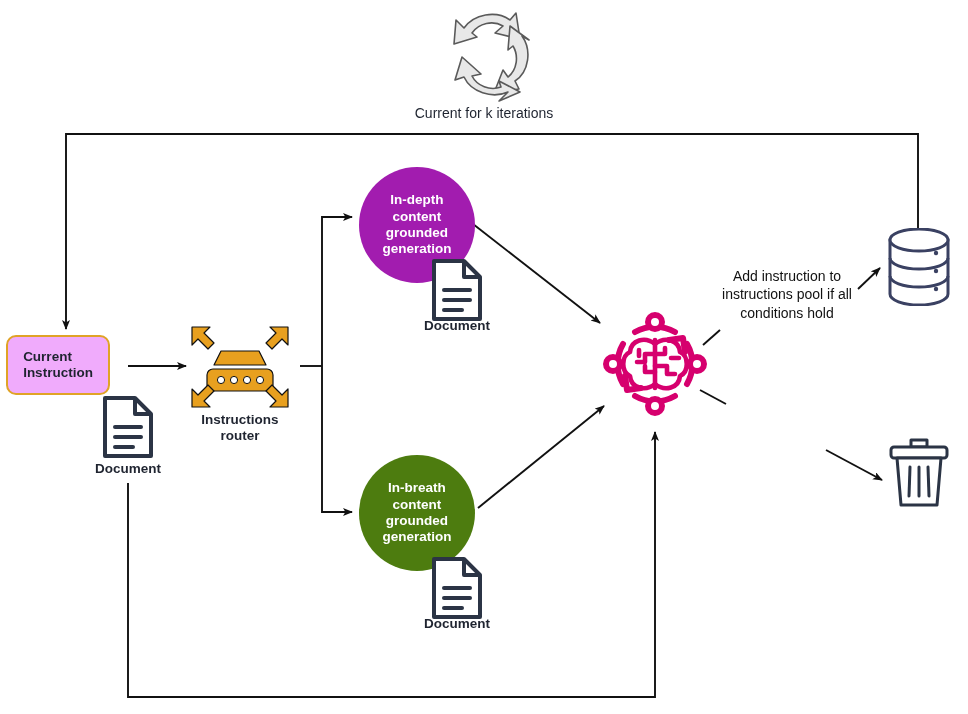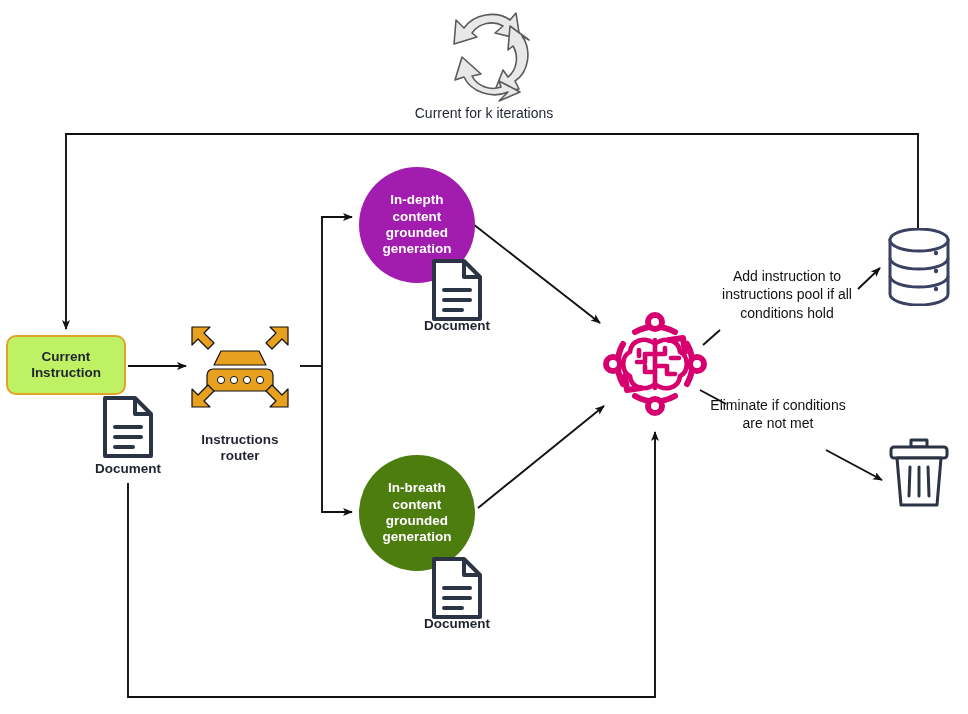--- a/index.html
+++ b/index.html
@@ -5,40 +5,40 @@
   html,body{margin:0;padding:0;background:#ffffff;}
   body{width:968px;height:714px;overflow:hidden;
        font-family:"Liberation Sans","DejaVu Sans",sans-serif;}
   #stage{position:relative;width:968px;height:714px;background:#fff;}
   #wires{position:absolute;left:0;top:0;width:968px;height:714px;}
 
   .node{position:absolute;}
 
   
   #current-instruction{
-    left:6px;top:335px;width:120px;height:60px;
-    background:#bef264;border:2px solid #e0a326;border-radius:10px;
-    display:flex;align-items:center;justify-content:center;text-align:center;
+    left:6px;top:335px;width:104px;height:60px;
+    background:#f0abfc;border:2px solid #e0a326;border-radius:10px;
+    display:flex;align-items:center;justify-content:center;text-align:left;
     box-sizing:border-box;
   }
   #current-instruction .txt{
     font-size:13.5px;font-weight:bold;color:#1f2430;line-height:1.2;
   }
 
   
   .circle{border-radius:50%;display:flex;align-items:center;
           justify-content:center;text-align:center;}
   .circle .txt{color:#fff;font-weight:bold;font-size:13.5px;line-height:1.22;}
   #blue-circle{left:359px;top:167px;width:116px;height:116px;background:#a21caf;}
   #green-circle{left:359px;top:455px;width:116px;height:116px;background:#4d7c0f;}
 
   
   .cap{position:absolute;text-align:center;font-size:13.5px;font-weight:bold;
        color:#1f2430;line-height:1.2;}
-  #router-caption{left:178px;top:432px;width:124px;text-align:center;}
+  #router-caption{left:178px;top:412px;width:124px;text-align:center;}
   #doc-cap-1{left:68px;top:461px;width:120px;}
   #doc-cap-2{left:397px;top:318px;width:120px;}
   #doc-cap-3{left:397px;top:616px;width:120px;}
   #llm-caption{left:596px;top:272px;width:120px;font-size:14px;}
   #repeat-caption{left:384px;top:105px;width:200px;font-weight:normal;font-size:14px;}
 
   .note{position:absolute;text-align:center;font-size:14px;color:#111;
         line-height:1.32;font-weight:normal;}
   #note-add{left:714px;top:267px;width:146px;}
   #note-elim{left:708px;top:396px;width:140px;}
@@ -200,21 +200,20 @@
       <path d="M54,44 H44 V52 H36"></path>
       <path d="M54,62 H44 V56"></path>
       <path d="M54,44 H64 V38"></path>
       <path d="M54,56 H66 V64 H74"></path>
       <path d="M38,40 V46"></path>
       <path d="M70,48 H78"></path>
     </g>
   </svg>
 
   <div class="note" id="note-add">Add instruction to instructions pool if all conditions hold</div>
-  <div class="note" id="note-elim">Eliminate if conditions are not met</div>
 
   <svg class="icon" style="left:886px;top:228px;" width="66" height="78" viewBox="0 0 66 78">
     <g stroke="#3a4162" stroke-width="3" fill="#fff">
       <path d="M4,12 V66 A29,11 0 0,0 62,66 V12 Z"></path>
       <ellipse cx="33" cy="12" rx="29" ry="11"></ellipse>
       <path d="M4,30 A29,11 0 0,0 62,30" fill="none"></path>
       <path d="M4,48 A29,11 0 0,0 62,48" fill="none"></path>
     </g>
     <g fill="#3a4162" stroke="none">
       <circle cx="50" cy="25" r="2.2"></circle>

